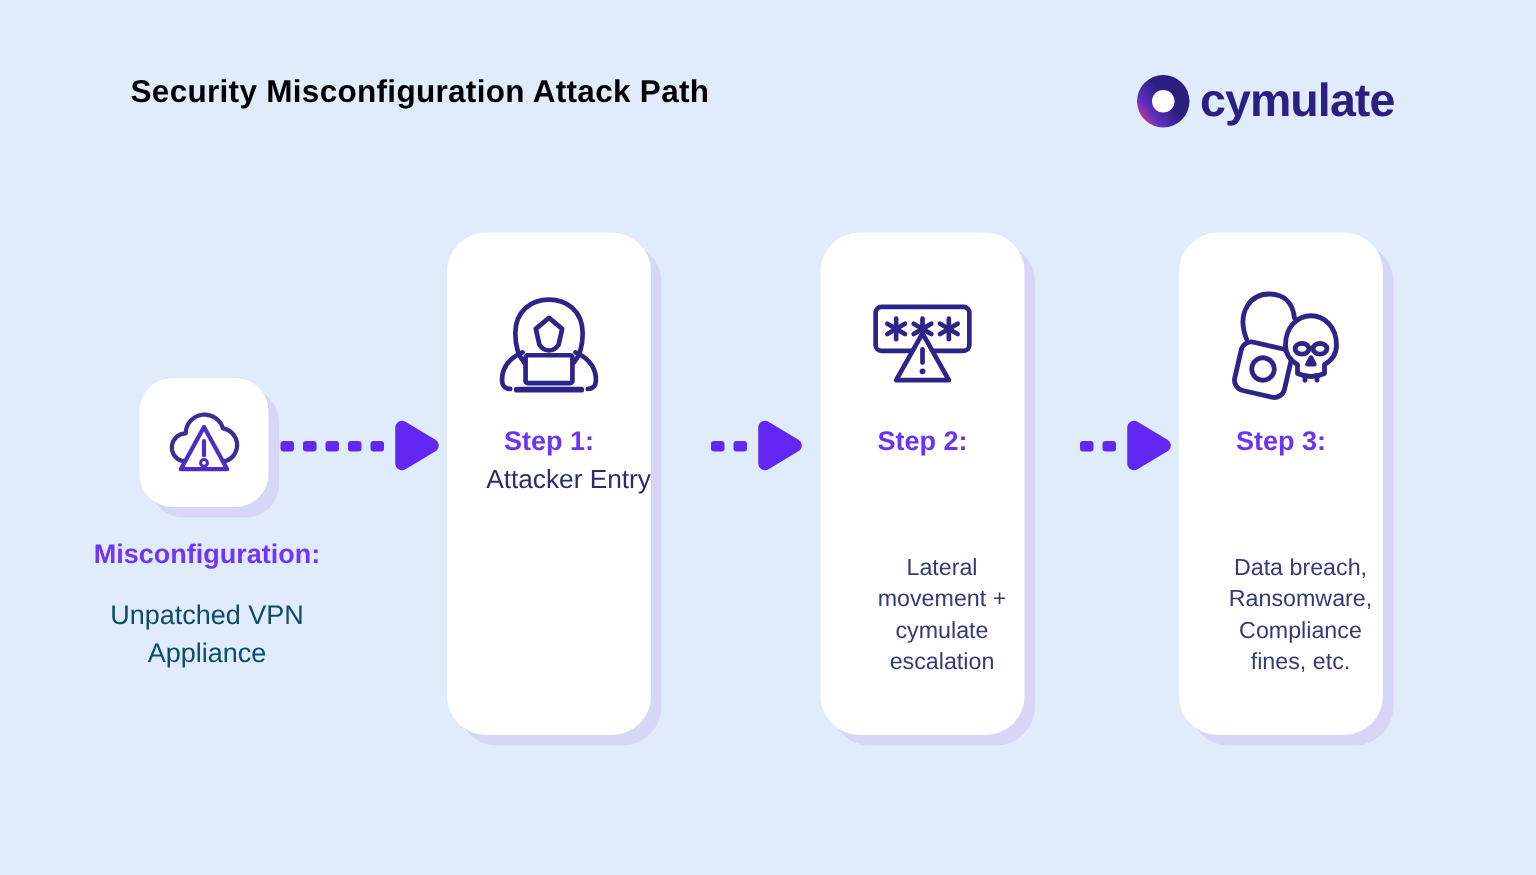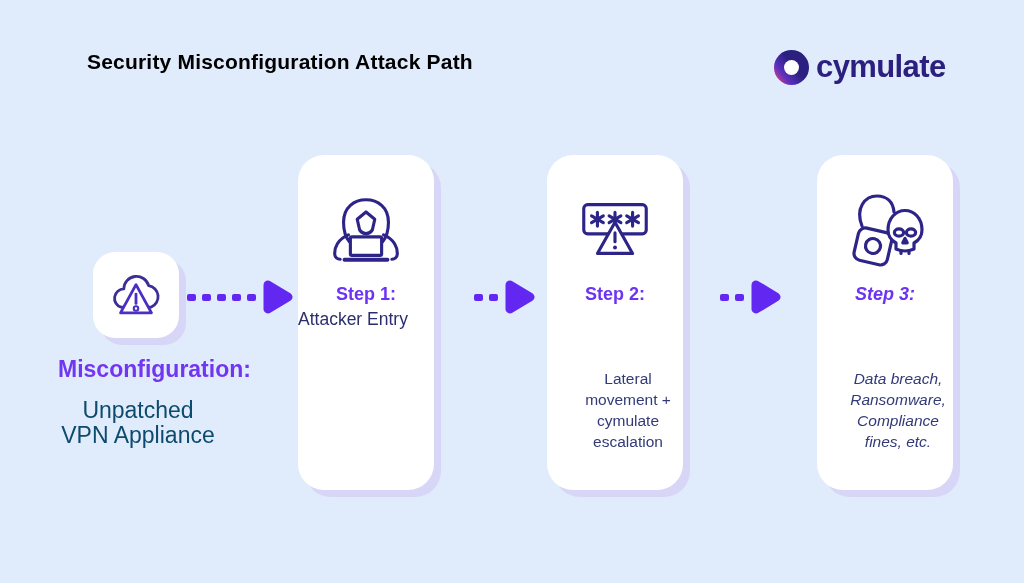--- a/index.html
+++ b/index.html
@@ -9,21 +9,21 @@
     background:#e0ecfb; overflow:hidden;
     font-family:"Liberation Sans", sans-serif;
   }
   .title {
     position:absolute; left:55px; top:50px;
     font-size:21px; font-weight:800; letter-spacing:0.2px;
     color:#000000;
     margin-left:32px;
   }
   
-  .logo { position:absolute; left:774px; top:49px; display:flex; align-items:center; gap:7px;text-align:right; }
+  .logo { position:absolute; left:758px; top:49px; display:flex; align-items:center; gap:7px;text-align:right; }
   .logo-ring {
     width:35px; height:35px; border-radius:50%;
     background:linear-gradient(52deg, #e8486b 0%, #b03a92 14%, #5c2fc0 28%, #2b2080 55%);
     position:relative; display:block;
   }
   .logo-ring::after {
     content:""; position:absolute; left:10px; top:10px; width:15px; height:15px;
     border-radius:50%; background:#e0ecfb; background:#ffffff00;
     background:#fff0; box-shadow:none;
     background-color:#ffffff; 
@@ -33,45 +33,45 @@
   }
   
   .mini-card {
     position:absolute; left:93px; top:252px; width:86px; height:86px;
     background:#ffffff; border-radius:22px;
     box-shadow:7px 7px 0 #d8d6f6;
     display:flex; align-items:center; justify-content:center;
   }
   .mini-label {
     position:absolute; left:58px; top:357px; width:160px;
-    text-align:center; line-height:25px; font-size:23px;
+    text-align:center; line-height:25px; font-size:18px;
   }
   .mini-label .lead { color:#7236f2; font-weight:700; }
   .mini-label .sub  { color:#0c4a6e; font-weight:500;margin-top:16px; }
   
   .arrow { position:absolute; top:279px; height:36px; display:flex; align-items:center; gap:6px; }
   .arrow .dash { width:9px; height:7px; border-radius:2px; background:#6227f0; }
   .a1 { left:187px; } .a2 { left:474px; } .a3 { left:720px; }
   
   .card {
     position:absolute; top:155px; width:136px; height:335px;
     background:#ffffff; border-radius:26px;
     box-shadow:7px 7px 0 #d8d6f6;
   }
-  .c1 { left:298px; } .c2 { left:547px;text-decoration:underline; } .c3 { left:817px;font-style:italic; }
+  .c1 { left:298px; } .c2 { left:547px;text-decoration:underline; } .c3 { left:786px; }
   .card .icon-box {
     position:absolute; left:0; top:34px; width:100%; height:82px;
     display:flex; align-items:center; justify-content:center;
   }
   .card .step-label {
     position:absolute; top:129px; width:100%; text-align:center;
     font-size:18px; font-weight:700; color:#6d33f3;
   }
   .card .step-name {
-    position:absolute; top:154px; width:100%; text-align:left;
+    position:absolute; top:154px; width:100%; text-align:right;
     font-size:17.5px; font-weight:500; color:#2b2e6e;
   }
   .card .step-desc {
     position:absolute; top:213px; left:25px; width:112px; text-align:center;
     font-size:15.5px; line-height:21px; font-weight:500; color:#333a78;
   }
 </style>
 </head>
 <body>
 

